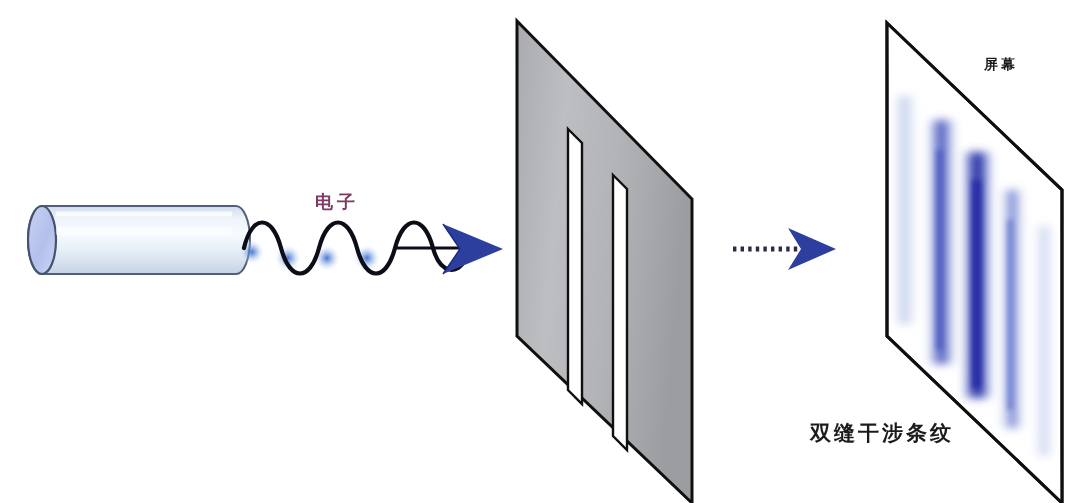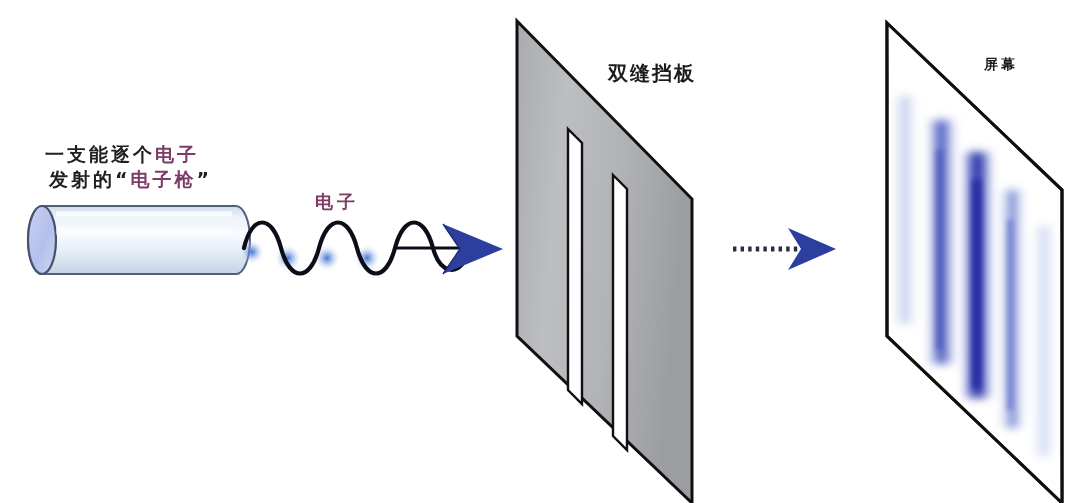--- a/index.html
+++ b/index.html
@@ -185,27 +185,23 @@
           <rect x="972" y="180" width="9" height="208" fill="#1f27a0" opacity="0.85"></rect>
           <rect x="1007" y="220" width="6" height="190" fill="#4453bf" opacity="0.5"></rect>
         </g>
         <rect x="880" y="20" width="190" height="490" fill="url(#frFadeV)" opacity="0.55"></rect>
       </g>
 
       <polygon points="887,23 1062,190 1062,503 887,336" fill="none" stroke="#0f0f0f" stroke-width="3" stroke-linejoin="miter"></polygon>
     </g>
   </svg>
 
-  <div class="cnlabel" id="gun-label">
-    <span>一支能逐个</span><span class="hl">电子</span>
-    <span class="row2"><span>发射的</span><span>“</span><span class="hl">电子枪</span><span>”</span></span>
-  </div>
 
   <div class="cnlabel" id="electron-label">
     <span class="hl">电子</span>
   </div>
 
-  <div class="cnlabel" id="barrier-label">双缝挡板</div>
 
   <div class="cnlabel" id="screen-label">屏幕</div>
 
+  <div class="cnlabel" id="fringe-label">双缝干涉条纹</div>
 
 </div>
 
 </body></html>

